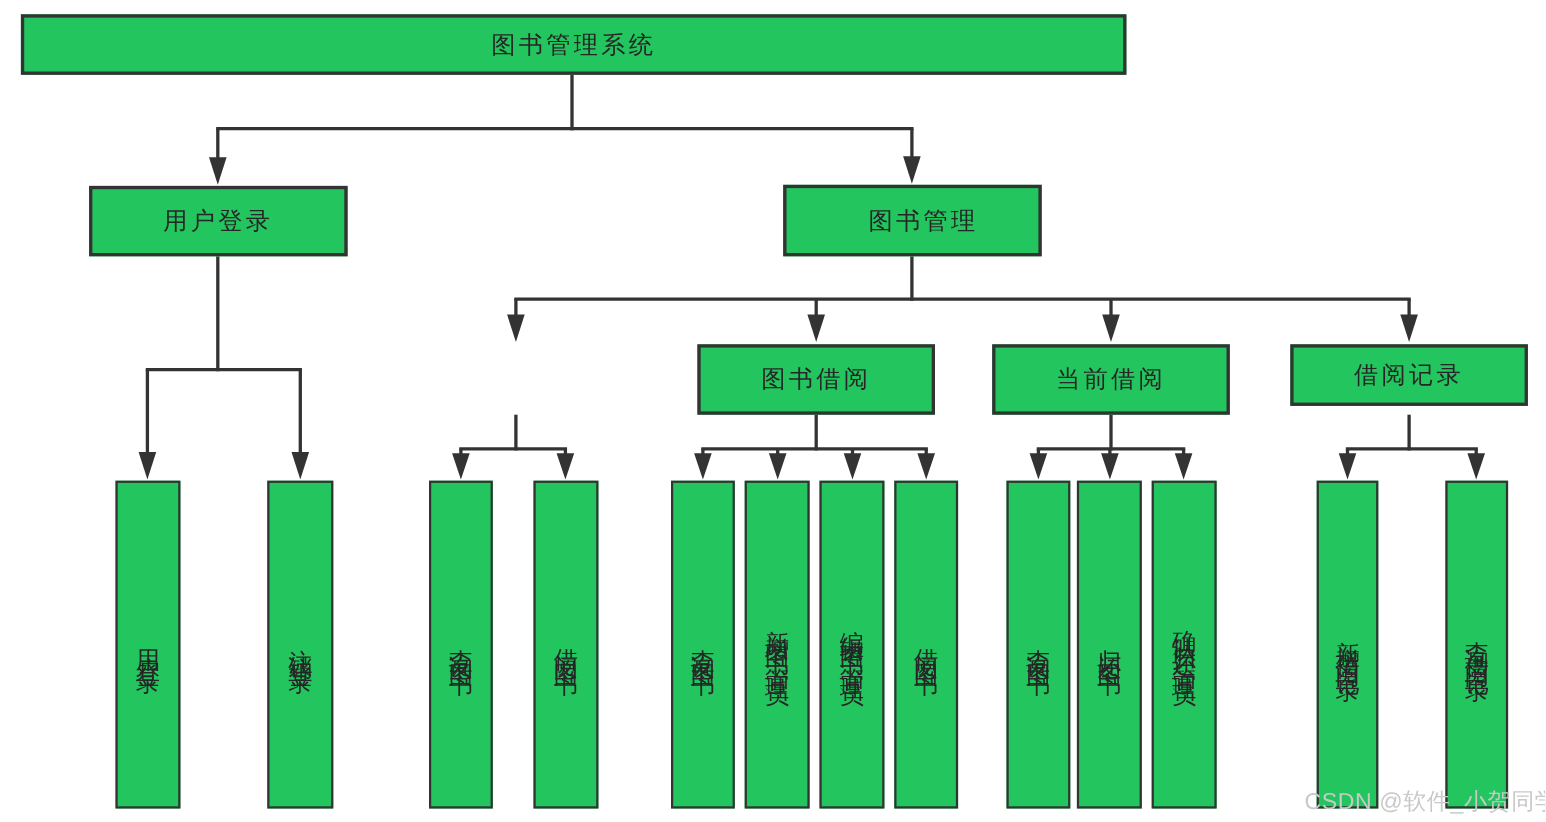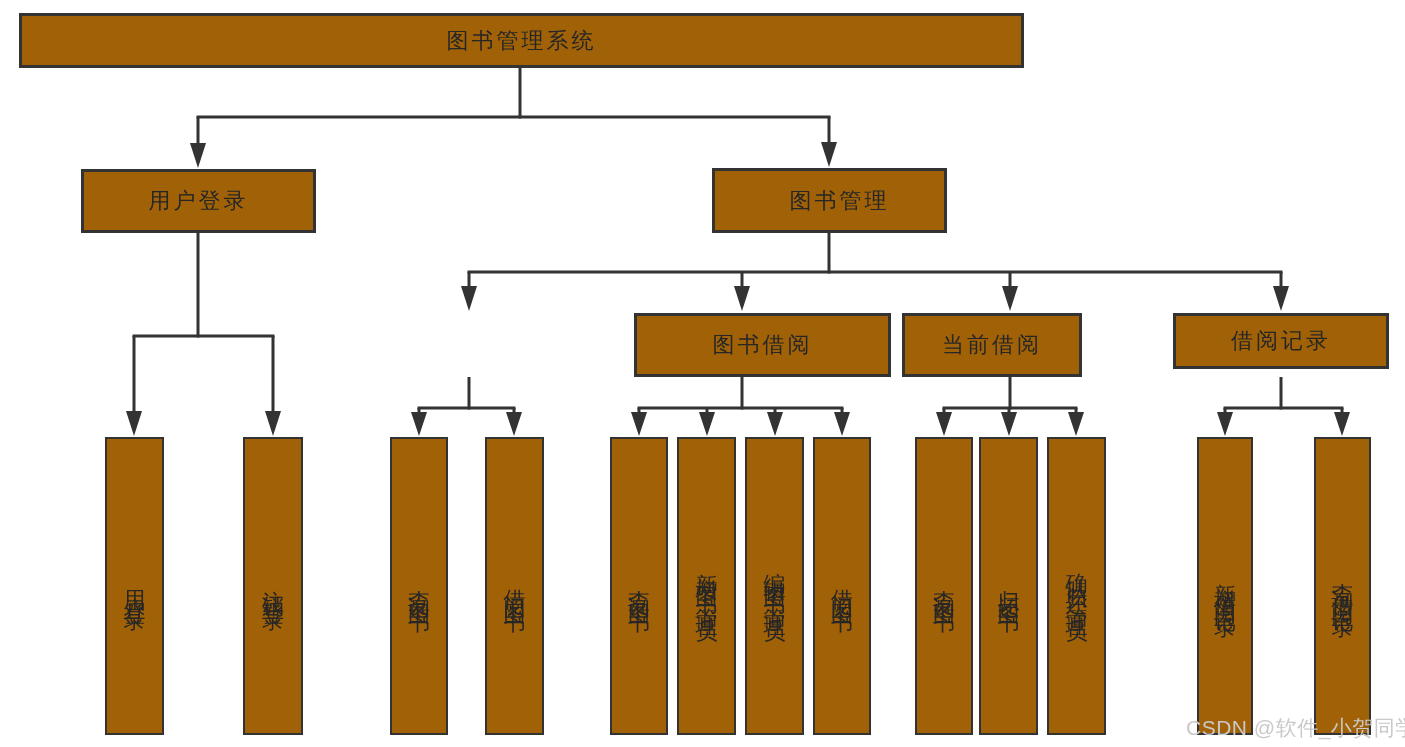--- a/index.html
+++ b/index.html
@@ -7,21 +7,21 @@
     position:relative;
     width:1405px;height:747px;
     background:#ffffff;
     font-family:"Liberation Sans","DejaVu Sans",sans-serif;
     overflow:hidden;
   }
   .box{
     position:absolute;
     box-sizing:border-box;
     border:3px solid #333333;
-    background:#a16207;
+    background:#22c55e;
     display:flex;
     align-items:center;
     justify-content:center;
     color:#262626;
   }
   .h-box{font-size:22px;letter-spacing:3px;white-space:nowrap;}
   .leaf{border-width:2.5px;}
   .leaf .vtext{
     writing-mode:vertical-rl;
     text-orientation:mixed;
@@ -115,24 +115,24 @@
     <span>图书管理系统</span>
   </div>
 
   <div class="box h-box" style="left:81px;top:169px;width:235px;height:64px;">
     <span>用户登录</span>
   </div>
   <div class="box h-box" style="left:712px;top:168px;width:235px;height:65px;padding-left:20px;">
     <span>图书管理</span>
   </div>
 
-  <div class="box h-box" style="left:634px;top:313px;width:257px;height:64px;">
+  <div class="box h-box" style="left:634px;top:313px;width:216px;height:64px;">
     <span>图书借阅</span>
   </div>
-  <div class="box h-box" style="left:902px;top:313px;width:180px;height:64px;font-family:Liberation Mono, monospace;">
+  <div class="box h-box" style="left:902px;top:313px;width:216px;height:64px;font-family:Liberation Mono, monospace;">
     <span>当前借阅</span>
   </div>
   <div class="box h-box" style="left:1173px;top:313px;width:216px;height:56px;">
     <span>借阅记录</span>
   </div>
 
   <div class="box leaf" style="left:105px;top:437px;width:59px;height:298px;">
     <span class="vtext">用户登录</span>
   </div>
   <div class="box leaf" style="left:243px;top:437px;width:60px;height:298px;">

